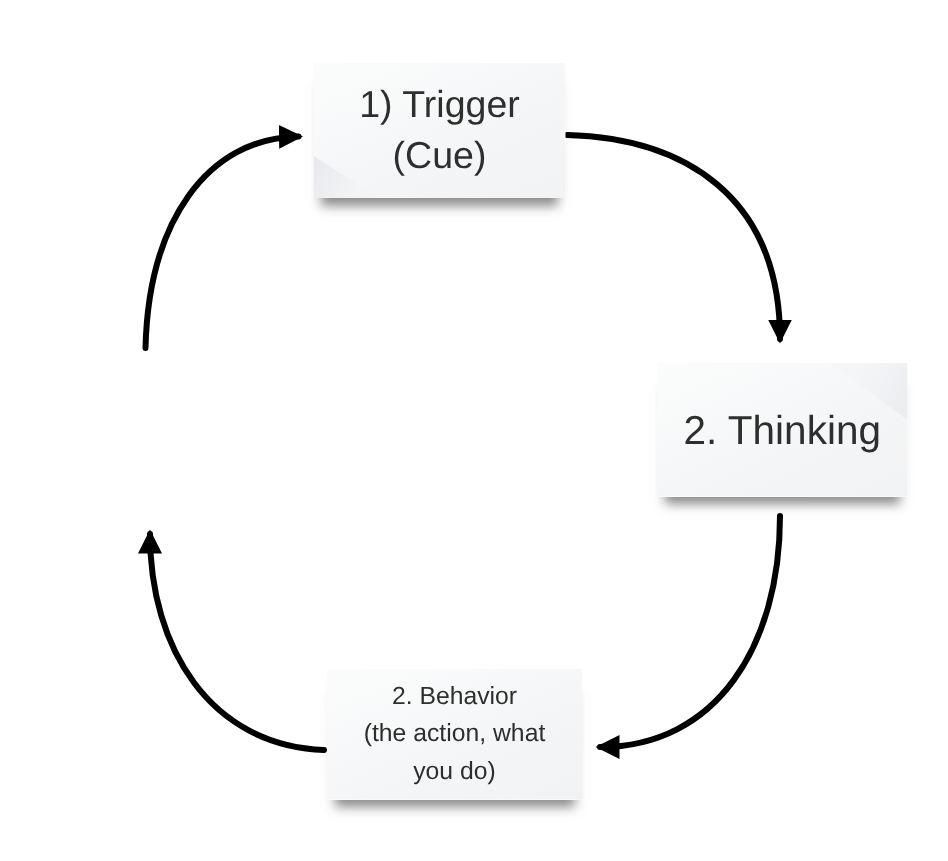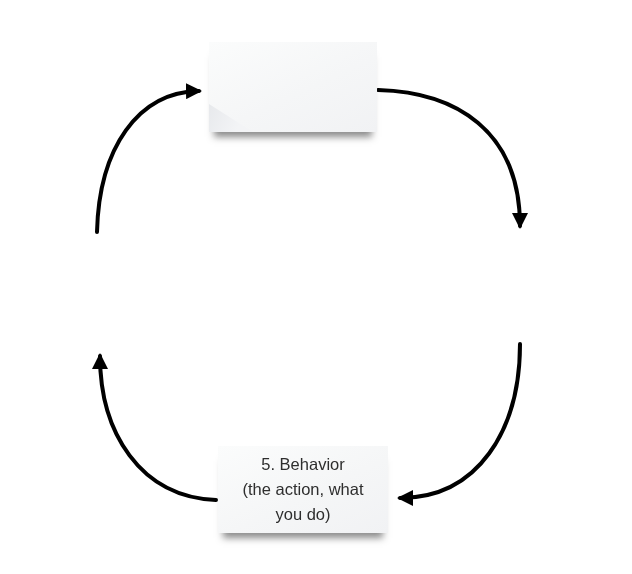--- a/index.html
+++ b/index.html
@@ -110,23 +110,29 @@
       </marker>
     </defs>
     <path d="M378,90 C455,92 520,130 520,226" fill="none" stroke="#000000" stroke-width="4" stroke-linecap="round" marker-end="url(#ah)"></path>
     <path d="M520,344 C520,430 478,498 400,498" fill="none" stroke="#000000" stroke-width="4" stroke-linecap="round" marker-end="url(#ah)"></path>
     <path d="M216,500 C140,497 100,432 100,356" fill="none" stroke="#000000" stroke-width="4" stroke-linecap="round" marker-end="url(#ah)"></path>
     <path d="M97,232 C99,148 138,92 199,91" fill="none" stroke="#000000" stroke-width="4" stroke-linecap="round" marker-end="url(#ah)"></path>
   </svg>
 
   <div class="note note-trigger">
     <span class="fold fold-bl"></span>
+    <span class="label">1) Trigger
+(Cue)</span>
   </div>
 
+  <div class="note note-thinking">
+    <span class="fold fold-tr"></span>
+    <span class="label">2. Thinking</span>
+  </div>
 
   <div class="note note-behavior">
-    <span class="label">5. Behavior
+    <span class="label">2. Behavior
 (the action, what
 you do)</span>
   </div>
 
 
 </div>
 
 </body></html>

